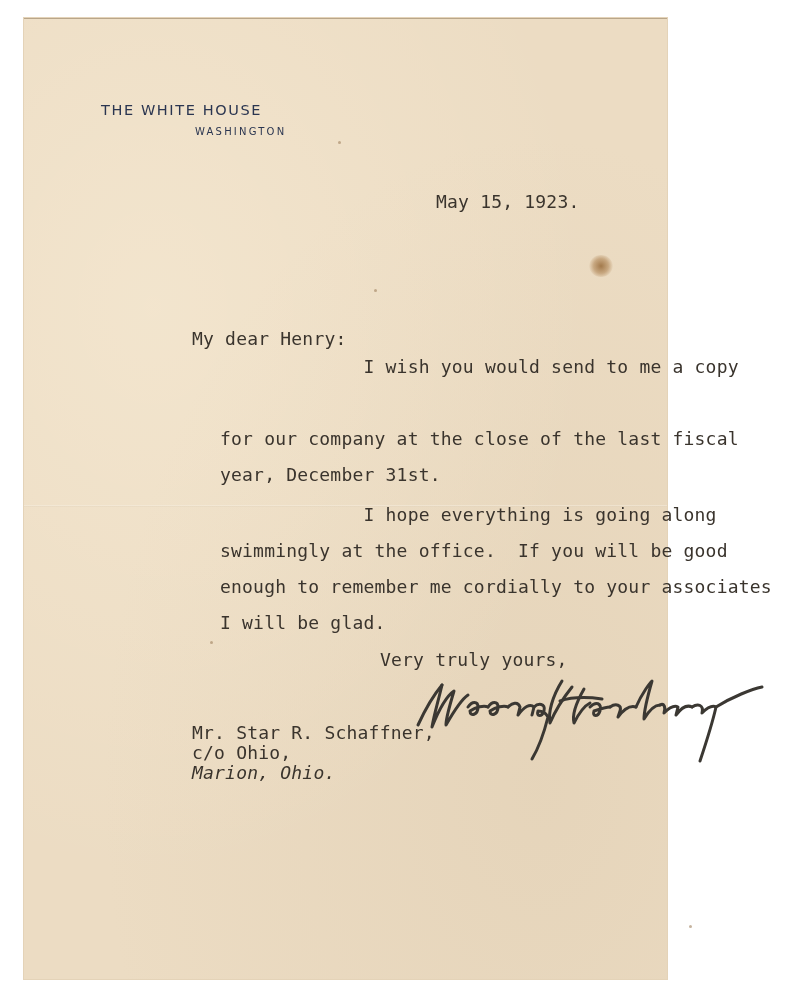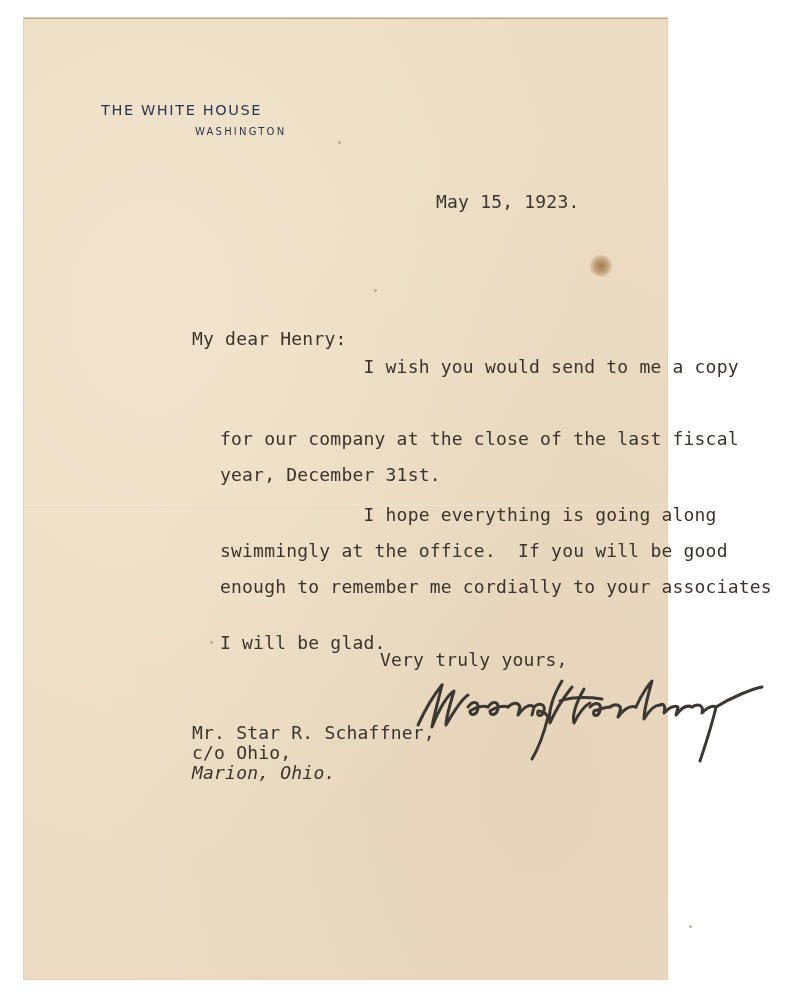--- a/index.html
+++ b/index.html
@@ -106,21 +106,21 @@
   <div class="typed date">May 15, 1923.</div>
 
   <div class="typed salutation">My dear Henry:</div>
 
   <div class="typed body-line" style="top:337px;">             I wish you would send to me a copy</div>
   <div class="typed body-line" style="top:409px;">for our company at the close of the last fiscal</div>
   <div class="typed body-line" style="top:445px;">year, December 31st.</div>
   <div class="typed body-line" style="top:485px;">             I hope everything is going along</div>
   <div class="typed body-line" style="top:521px;">swimmingly at the office.  If you will be good</div>
   <div class="typed body-line" style="top:557px;">enough to remember me cordially to your associates</div>
-  <div class="typed body-line" style="top:613px;">I will be glad.</div>
+  <div class="typed body-line" style="top:593px;">I will be glad.</div>
 
   <div class="typed closing">Very truly yours,</div>
 
   <svg class="signature" viewBox="0 0 355 100">
     <g fill="none" stroke="#3b3833" stroke-width="3" stroke-linecap="round" stroke-linejoin="round">
       <path d="M30 18 C 20 30, 12 45, 6 58"></path>
       <path d="M30 18 C 26 35, 22 48, 20 60 C 28 40, 36 28, 42 24 C 38 38, 34 50, 34 58 C 42 44, 50 32, 56 28"></path>
       <path d="M56 40 C 60 34, 66 34, 66 40 C 66 48, 58 50, 58 44 C 64 40, 72 38, 76 40"></path>
       <path d="M76 40 C 80 34, 86 34, 86 40 C 86 48, 78 50, 78 44 C 84 40, 92 38, 96 40"></path>
       <path d="M96 40 C 100 36, 106 34, 108 40 L 106 48 C 112 40, 118 36, 122 40 L 120 48"></path>

